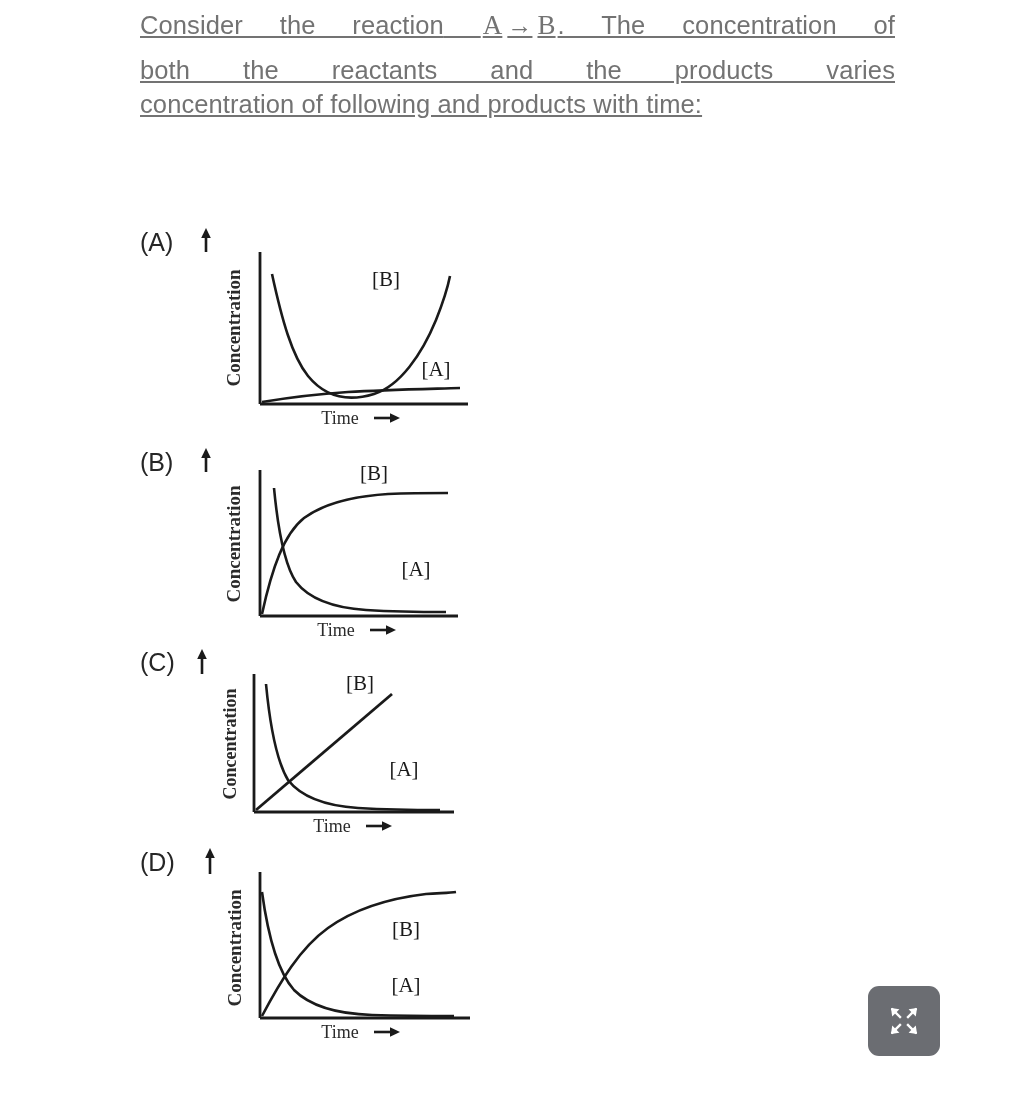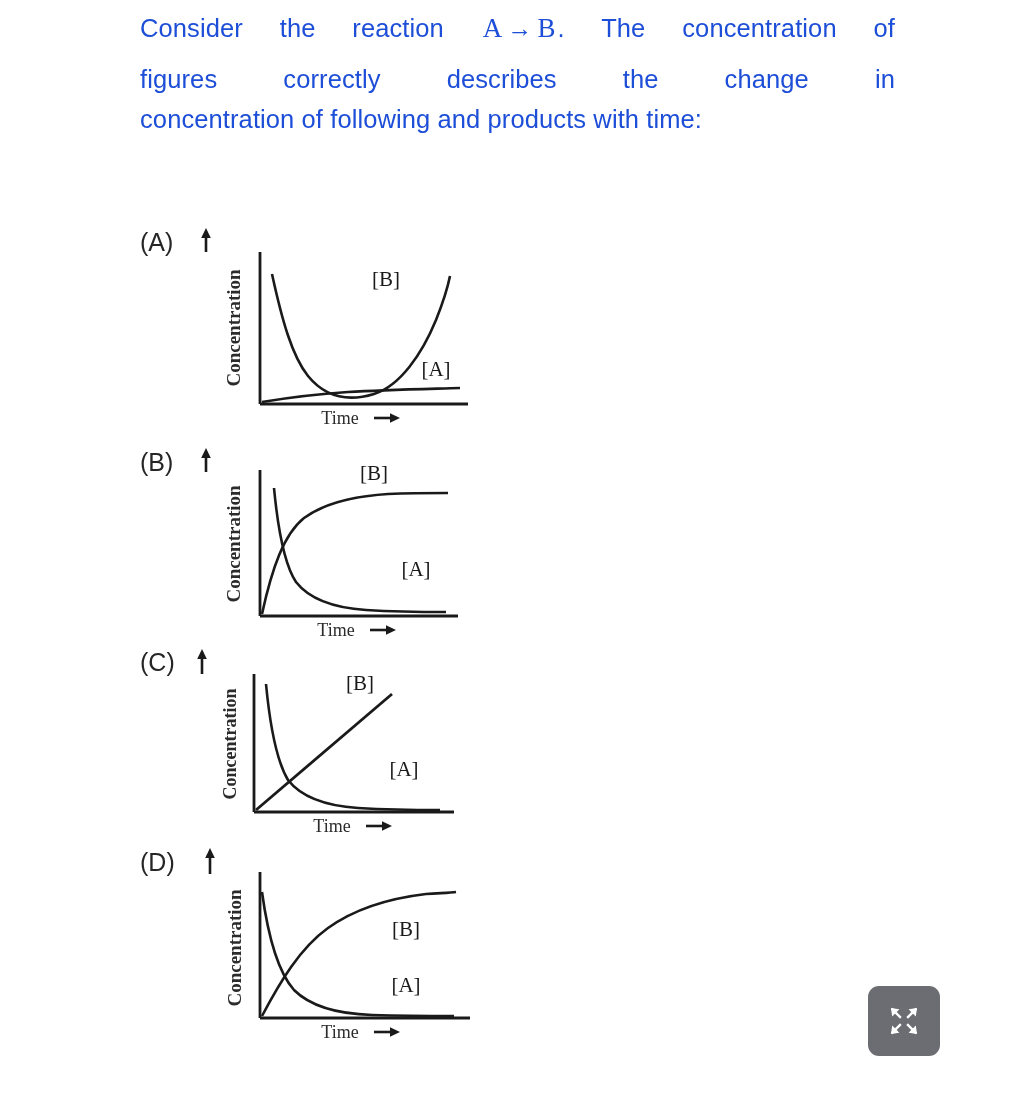--- a/index.html
+++ b/index.html
@@ -18,25 +18,26 @@
 
   
   #question-block {
     position: absolute;
     left: 140px;
     top: 8px;
     width: 755px;
   }
   .q-line {
     font-size: 25.5px;
-    line-height: 40px;
-    color: #1d4ed8;
+    line-height: 34px;
+    color: #737373;
     text-align: justify;
     text-align-last: justify;
     letter-spacing: 0.1px;
+    text-decoration: underline;
   }
   .q-line.first {
     text-align-last: justify;
     margin-bottom: 10px;
   }
   .q-line.last {
     text-align: left;
     text-align-last: left;
   }
   .mathvar {
@@ -87,21 +88,21 @@
     justify-content: center;
     cursor: pointer;
   }
   #fullscreen-button svg { display:block; }
 </style>
 </head>
 <body>
 
 <div id="question-block">
   <div class="q-line first"><span>Consider the reaction</span> <span class="mathvar">A</span><span class="matharrow">→</span><span class="mathvar">B</span><span>. The concentration of</span></div>
-  <div class="q-line">figures correctly describes the change in</div>
+  <div class="q-line">both the reactants and the products varies</div>
   <div class="q-line last">concentration of following and products with time:</div>
 </div>
 
 <div class="option-row" id="option-a" style="top:228px;">
   <div class="opt-label">(A)</div>
   <div class="figure-wrap">
     <svg width="290" height="205" viewBox="0 0 290 205">
 
       <g>
         <line x1="18" y1="24" x2="18" y2="4" stroke="#1a1a1a" stroke-width="2.6"></line>

